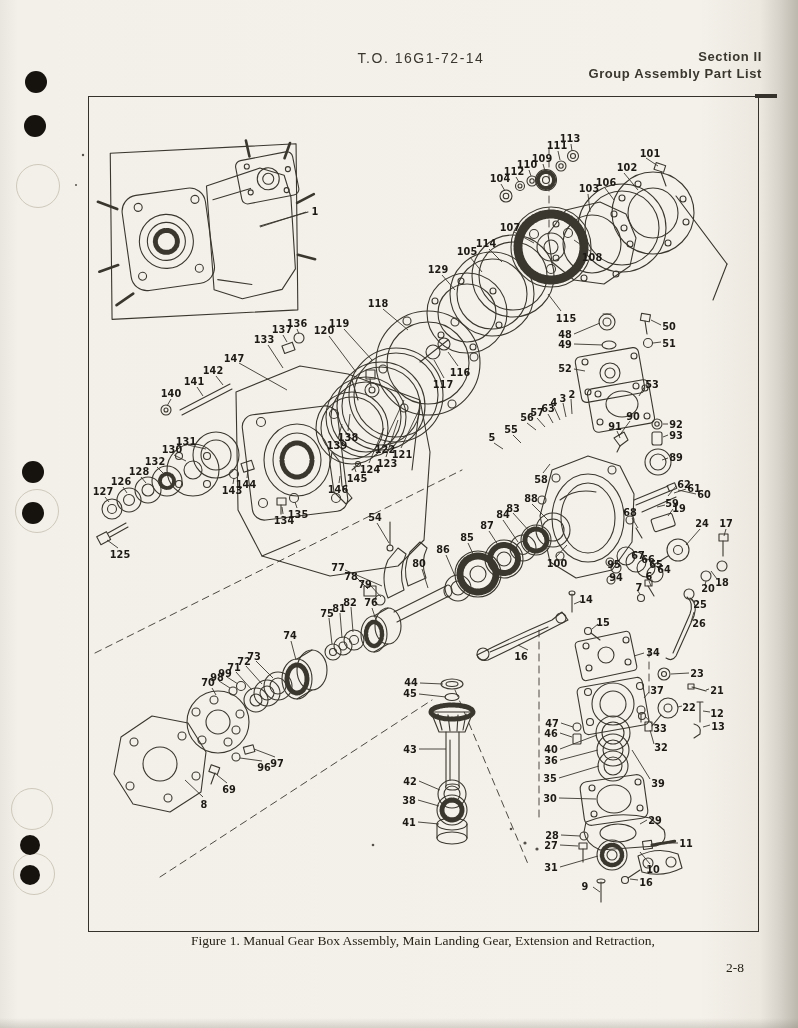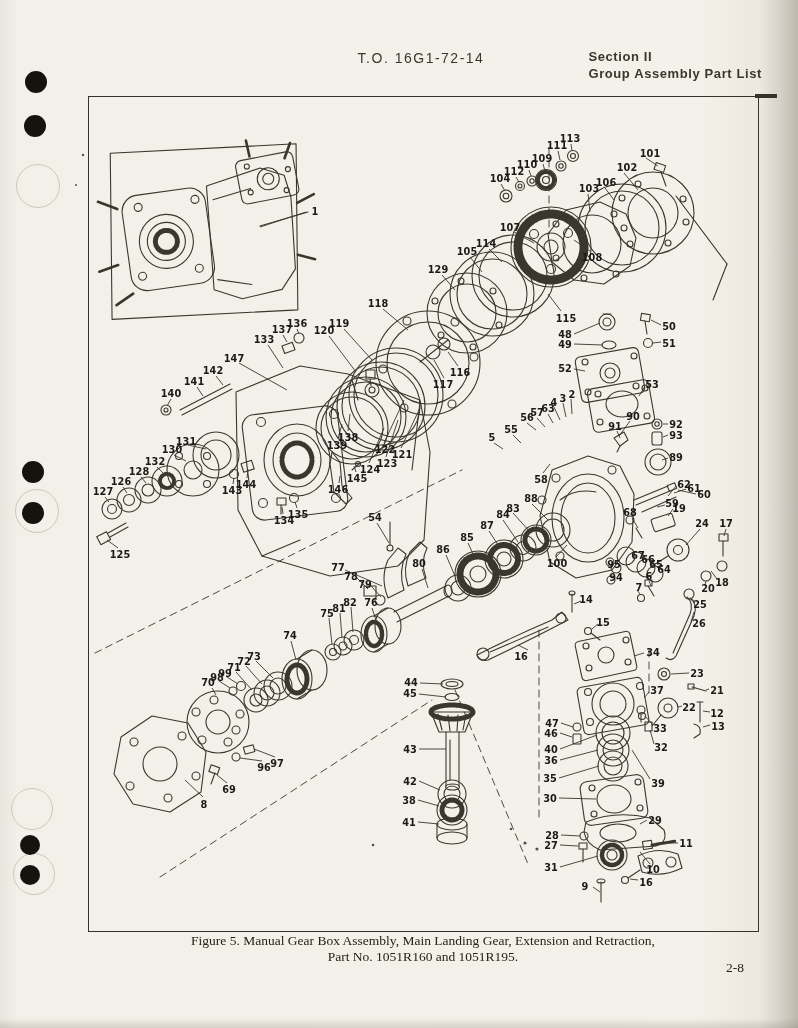--- a/index.html
+++ b/index.html
@@ -3,21 +3,21 @@
 <meta charset="utf-8">
 <style>
   html,body{margin:0;padding:0;background:#8a8680;}
   .page{position:relative;width:798px;height:1028px;margin:0 auto;overflow:hidden;
         background:linear-gradient(90deg,#e9e6df 0px,#f3f0e9 18px,#f4f1ea 700px,#ece8e0 760px,#d6d2c9 780px,#bdb8ae 798px);
         font-family:"Liberation Sans",sans-serif;color:#24211c;}
   .page::after{content:"";position:absolute;left:0;right:0;bottom:0;height:10px;
         background:linear-gradient(to bottom,rgba(120,115,105,0),rgba(120,115,105,.25));pointer-events:none;}
   .hdr-center{position:absolute;top:50px;left:421px;transform:translateX(-50%);
         font-weight:normal;font-size:14px;letter-spacing:1.5px;color:#3a372f;}
-  .hdr-right{position:absolute;top:48px;right:36px;text-align:left;font-weight:bold;
+  .hdr-right{position:absolute;top:48px;right:36px;text-align:right;font-weight:bold;
         font-size:13px;line-height:17px;letter-spacing:.6px;color:#3a372f;}
   .frame{position:absolute;left:88px;top:96px;width:669px;height:834px;
         border:1.6px solid #35322b;}
   .frame-corner{position:absolute;left:755px;top:94px;width:22px;height:4px;background:#35322b;}
   .fig-caption{position:absolute;left:423px;top:933px;transform:translateX(-50%);width:640px;
         text-align:center;font-family:"Liberation Serif",serif;font-size:13.5px;line-height:15.5px;color:#272319;}
   .page-num{position:absolute;left:726px;top:960px;font-family:"Liberation Serif",serif;
         font-size:13.5px;color:#272319;}
   .punch-dot{position:absolute;border-radius:50%;background:#16130f;}
   .punch-ring{position:absolute;border-radius:50%;border:1.2px solid #cfc9bc;}
@@ -730,17 +730,16 @@
       <span class="callout" style="left: 194px; top: 381px;">141</span>
       <span class="callout" style="left: 213px; top: 370px;">142</span>
       <span class="callout" style="left: 232px; top: 490px;">143</span>
       <span class="callout" style="left: 246px; top: 484px;">144</span>
       <span class="callout" style="left: 357px; top: 478px;">145</span>
       <span class="callout" style="left: 338px; top: 489px;">146</span>
       <span class="callout" style="left: 234px; top: 358px;">147</span>
     </div>
 
   <div class="fig-caption">
-    <div>Figure 5.  Manual Gear Box Assembly, Main Landing Gear, Extension and Retraction,</div>
-    <div>Part No. 1051R160 and 1051R195.</div>
+    <div>Figure 1.  Manual Gear Box Assembly, Main Landing Gear, Extension and Retraction,</div>
   </div>
   <div class="page-num">2-8</div>
 </div>
 
 </body></html>

